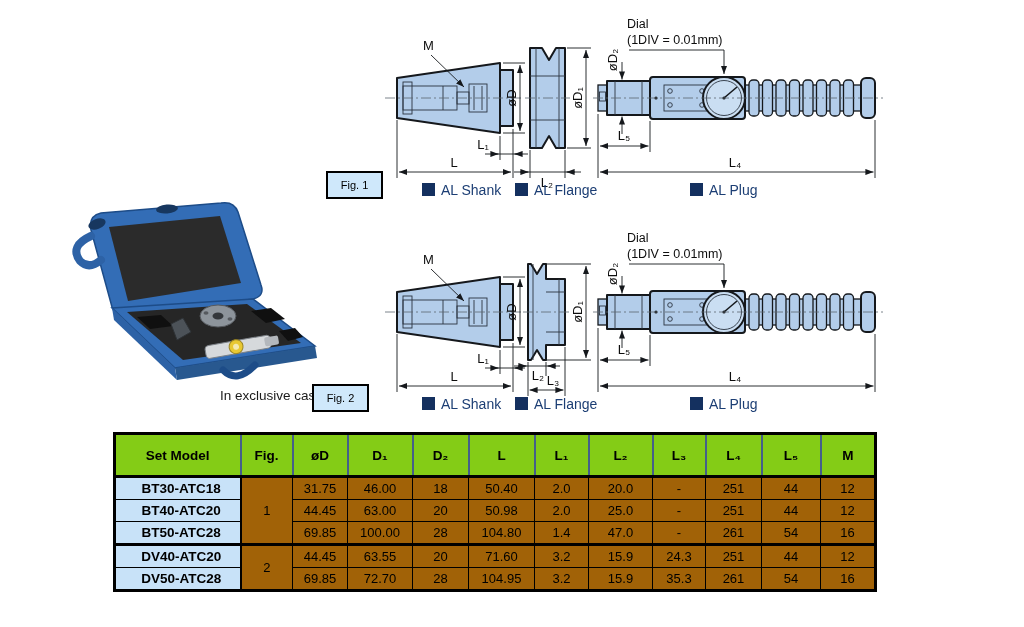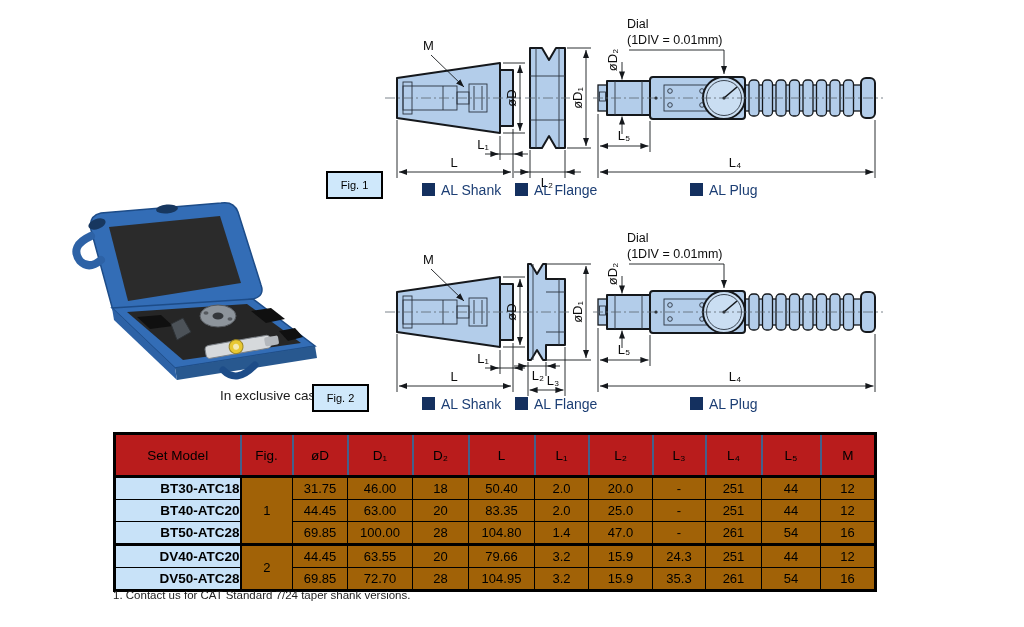--- a/index.html
+++ b/index.html
@@ -7,25 +7,25 @@
         font-family:"Liberation Sans","DejaVu Sans",sans-serif;color:#111;}
   .figsvg{position:absolute;left:315px;}
   .figbox{position:absolute;width:53px;height:24px;background:#cfe8fb;border:2px solid #000;
           display:flex;align-items:center;justify-content:center;font-size:11px;color:#000;}
   .caption{position:absolute;font-size:13.5px;color:#1a1a1a;}
   .notes{position:absolute;left:113px;top:587px;font-size:11.5px;line-height:16px;color:#222;}
   
   .spec{position:absolute;left:113px;top:432px;border-collapse:collapse;table-layout:fixed;
         font-size:13px;color:#000;}
   .spec th,.spec td{border:1px solid #000;text-align:center;padding:0;overflow:hidden;white-space:nowrap;}
-  .spec th{background:#b91c1c;font-weight:normal;height:40px;border:2px solid #44608a;
+  .spec th{background:#84cc16;font-weight:bold;height:40px;border:2px solid #44608a;
            border-bottom:3px solid #000;font-size:13.5px;margin-left:48px;}
   .spec{border:3px solid #000;}
   .spec td{height:21px;background:#a16207;}
-  .spec td.c-model{background:#c8e2f8;font-weight:bold;text-align:right;padding-left:7px;
+  .spec td.c-model{background:#c8e2f8;font-weight:bold;text-align:center;padding-left:7px;
                    border-right:2px solid #000;font-size:13.5px;}
   .spec tr.grp2 td{border-top:3px solid #000;}
   
   .outl{fill:#b3cdea;stroke:#15181c;stroke-width:2;stroke-linejoin:round;}
   .outl1{fill:#b3cdea;stroke:#15181c;stroke-width:1.3;}
   .det{fill:none;stroke:#2a3340;stroke-width:0.9;}
   .cl{fill:none;stroke:#5a6470;stroke-width:0.8;stroke-dasharray:10 3 2 3;}
   .dim{fill:none;stroke:#15181c;stroke-width:0.9;}
   .dtx{font-size:13px;fill:#0d0d0d;}
   .ntx{font-size:12.5px;fill:#0d0d0d;}
@@ -414,21 +414,21 @@
         <td>-</td>
         <td>251</td>
         <td>44</td>
         <td>12</td>
       </tr>
       <tr>
         <td class="c-model">BT40-ATC20</td>
         <td>44.45</td>
         <td>63.00</td>
         <td>20</td>
-        <td>83.35</td>
+        <td>50.98</td>
         <td>2.0</td>
         <td>25.0</td>
         <td>-</td>
         <td>251</td>
         <td>44</td>
         <td>12</td>
       </tr>
       <tr>
         <td class="c-model">BT50-ATC28</td>
         <td>69.85</td>
@@ -441,21 +441,21 @@
         <td>261</td>
         <td>54</td>
         <td>16</td>
       </tr>
       <tr class="grp2">
         <td class="c-model">DV40-ATC20</td>
         <td rowspan="2">2</td>
         <td>44.45</td>
         <td>63.55</td>
         <td>20</td>
-        <td>79.66</td>
+        <td>71.60</td>
         <td>3.2</td>
         <td>15.9</td>
         <td>24.3</td>
         <td>251</td>
         <td>44</td>
         <td>12</td>
       </tr>
       <tr>
         <td class="c-model">DV50-ATC28</td>
         <td>69.85</td>
@@ -466,16 +466,15 @@
         <td>15.9</td>
         <td>35.3</td>
         <td>261</td>
         <td>54</td>
         <td>16</td>
       </tr>
     </tbody>
   </table>
 
   <div class="notes">
-    <div>1. Contact us for CAT Standard 7/24 taper shank versions.</div>
   </div>
 
 </div>
 
 </body></html>

